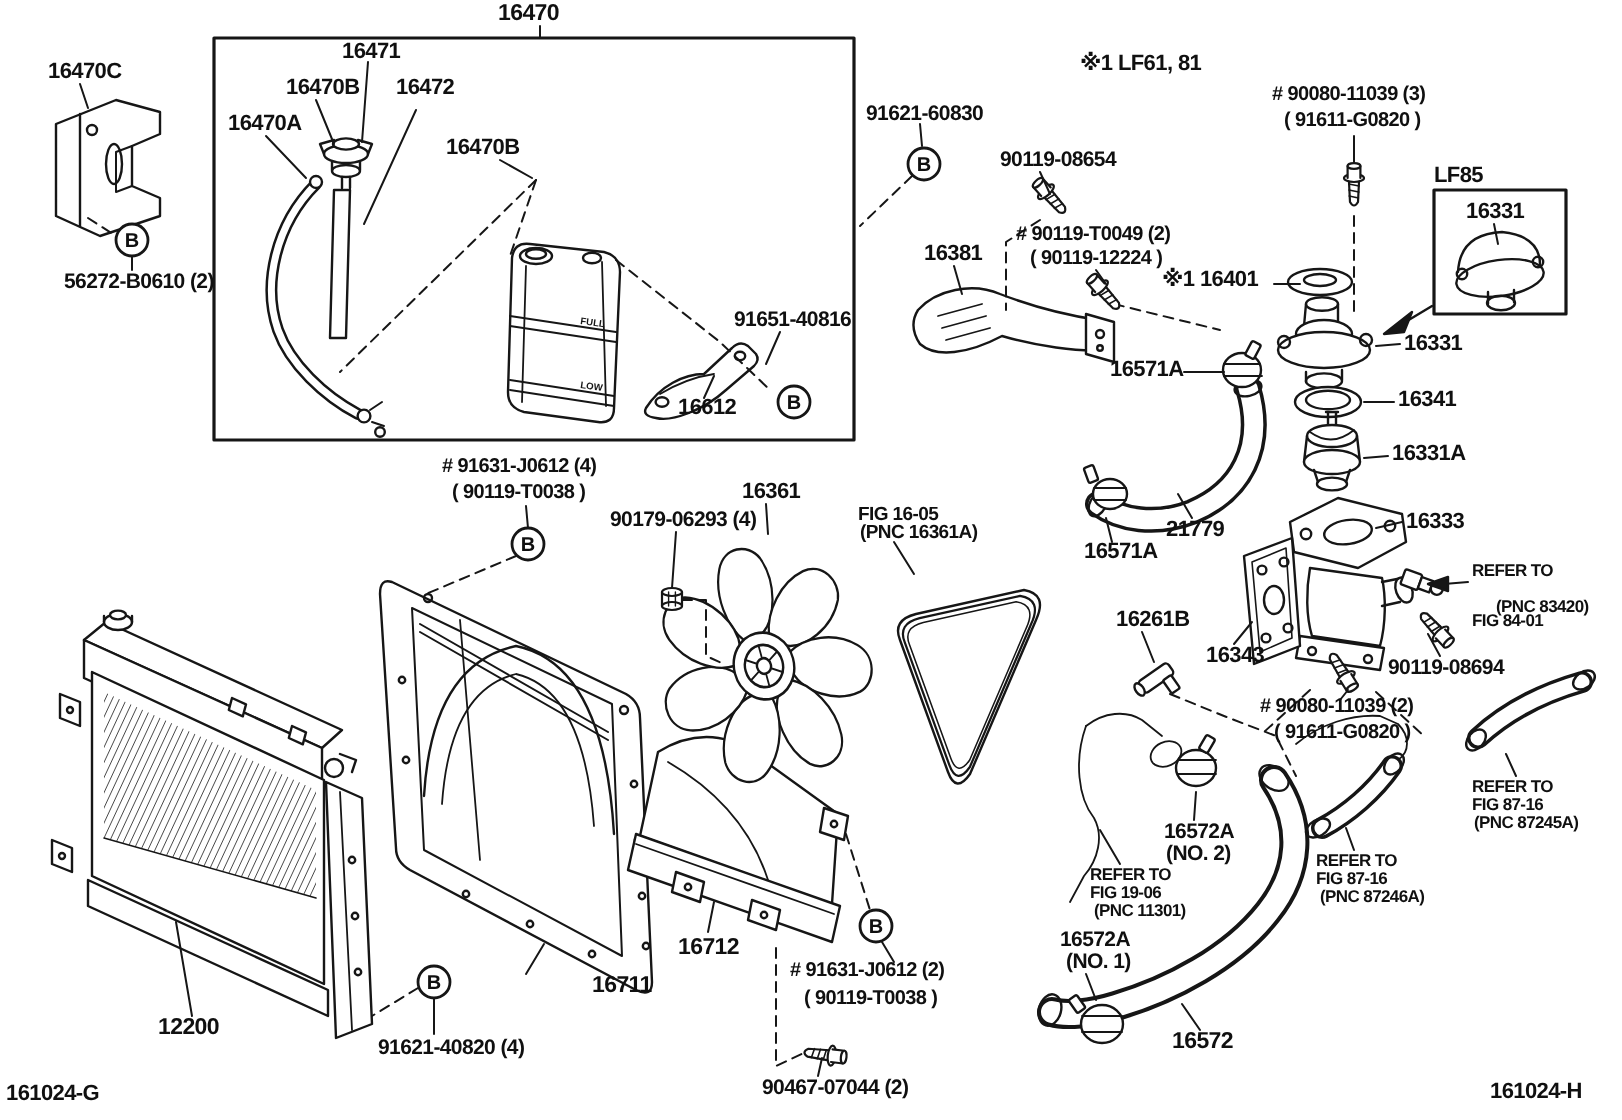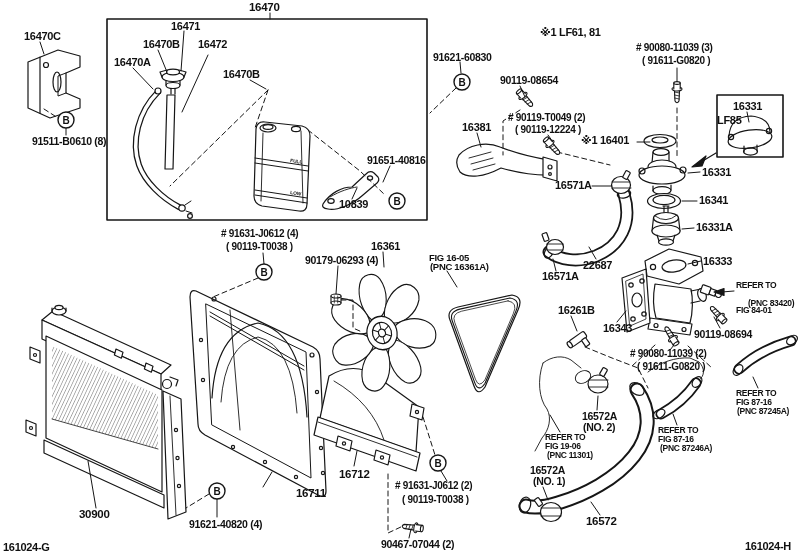--- a/index.html
+++ b/index.html
@@ -398,61 +398,61 @@
         <text class="bmark" x="217" y="494.5">B</text>
         <text class="bmark" x="438" y="466.5">B</text>
       </g>
     </g>
   </g>
 </svg>
 
 <div id="labels">
       <div class="lbl" style="left: 249px; top: 2px; font-size: 11.5px;">16470</div>
       <div class="lbl" style="left: 24px; top: 31px; font-size: 11px;">16470C</div>
-      <div class="lbl" style="left: 32px; top: 136px; font-size: 10.5px;">91511-B0610 (8)</div>
+      <div class="lbl" style="left: 32px; top: 136px; font-size: 10.5px;">56272-B0610 (2)</div>
       <div class="lbl" style="left: 171px; top: 21px; font-size: 11px;">16471</div>
       <div class="lbl" style="left: 143px; top: 39px; font-size: 11px;">16470B</div>
       <div class="lbl" style="left: 198px; top: 39px; font-size: 11px;">16472</div>
       <div class="lbl" style="left: 114px; top: 57px; font-size: 11px;">16470A</div>
       <div class="lbl" style="left: 223px; top: 69px; font-size: 11px;">16470B</div>
       <div class="lbl" style="left: 367px; top: 155px; font-size: 10.5px;">91651-40816</div>
-      <div class="lbl" style="left: 339px; top: 199px; font-size: 11px;">10839</div>
+      <div class="lbl" style="left: 339px; top: 199px; font-size: 11px;">16612</div>
       <div class="lbl" style="left: 433px; top: 52px; font-size: 10.5px;">91621-60830</div>
       <div class="lbl" style="left: 500px; top: 75px; font-size: 10.5px;">90119-08654</div>
       <div class="lbl" style="left: 508px; top: 113px; font-size: 10px;"># 90119-T0049 (2)</div>
       <div class="lbl" style="left: 515px; top: 125px; font-size: 10px;">( 90119-12224 )</div>
       <div class="lbl" style="left: 462px; top: 122px; font-size: 11px;">16381</div>
       <div class="lbl" style="left: 540px; top: 27px; font-size: 11px;">※1  LF61, 81</div>
       <div class="lbl" style="left: 636px; top: 43px; font-size: 10px;"># 90080-11039 (3)</div>
       <div class="lbl" style="left: 642px; top: 56px; font-size: 10px;">( 91611-G0820 )</div>
-      <div class="lbl" style="left: 717px; top: 83px; font-size: 11px; margin-top: 32px;">LF85</div>
+      <div class="lbl" style="left: 717px; top: 83px; font-size: 11px;">LF85</div>
       <div class="lbl" style="left: 733px; top: 101px; font-size: 11px;">16331</div>
       <div class="lbl" style="left: 581px; top: 135px; font-size: 11px;">※1 16401</div>
       <div class="lbl" style="left: 702px; top: 167px; font-size: 11px;">16331</div>
       <div class="lbl" style="left: 555px; top: 180px; font-size: 11px;">16571A</div>
       <div class="lbl" style="left: 699px; top: 195px; font-size: 11px;">16341</div>
       <div class="lbl" style="left: 696px; top: 222px; font-size: 11px;">16331A</div>
-      <div class="lbl" style="left: 583px; top: 260px; font-size: 11px;">22687</div>
+      <div class="lbl" style="left: 583px; top: 260px; font-size: 11px;">21779</div>
       <div class="lbl" style="left: 542px; top: 271px; font-size: 11px;">16571A</div>
       <div class="lbl" style="left: 703px; top: 256px; font-size: 11px;">16333</div>
       <div class="lbl" style="left: 736px; top: 281px; font-size: 8.5px;">REFER TO</div>
       <div class="lbl" style="left: 736px; top: 290px; font-size: 8.5px; margin-top: 16px;">FIG 84-01</div>
       <div class="lbl" style="left: 700px; top: 299px; font-size: 8.5px; margin-left: 48px;">(PNC 83420)</div>
       <div class="lbl" style="left: 603px; top: 323px; font-size: 11px;">16343</div>
       <div class="lbl" style="left: 558px; top: 305px; font-size: 11px;">16261B</div>
       <div class="lbl" style="left: 694px; top: 329px; font-size: 10.5px;">90119-08694</div>
       <div class="lbl" style="left: 630px; top: 349px; font-size: 10px;"># 90080-11039 (2)</div>
       <div class="lbl" style="left: 637px; top: 362px; font-size: 10px;">( 91611-G0820 )</div>
       <div class="lbl" style="left: 429px; top: 253px; font-size: 9.5px;">FIG 16-05</div>
       <div class="lbl" style="left: 430px; top: 262px; font-size: 9.5px;">(PNC 16361A)</div>
       <div class="lbl" style="left: 371px; top: 241px; font-size: 11px;">16361</div>
       <div class="lbl" style="left: 305px; top: 255px; font-size: 10.5px;">90179-06293 (4)</div>
       <div class="lbl" style="left: 221px; top: 229px; font-size: 10px;"># 91631-J0612 (4)</div>
       <div class="lbl" style="left: 226px; top: 242px; font-size: 10px;">( 90119-T0038 )</div>
-      <div class="lbl" style="left: 79px; top: 509px; font-size: 11.5px;">30900</div>
+      <div class="lbl" style="left: 79px; top: 509px; font-size: 11.5px;">12200</div>
       <div class="lbl" style="left: 189px; top: 519px; font-size: 10.5px;">91621-40820 (4)</div>
       <div class="lbl" style="left: 250px; top: 488px; font-size: 11.5px; margin-left: 46px;">16711</div>
       <div class="lbl" style="left: 339px; top: 469px; font-size: 11.5px;">16712</div>
       <div class="lbl" style="left: 395px; top: 481px; font-size: 10px;"># 91631-J0612 (2)</div>
       <div class="lbl" style="left: 402px; top: 495px; font-size: 10px;">( 90119-T0038 )</div>
       <div class="lbl" style="left: 381px; top: 539px; font-size: 10.5px;">90467-07044 (2)</div>
       <div class="lbl" style="left: 582px; top: 411px; font-size: 10.5px;">16572A</div>
       <div class="lbl" style="left: 583px; top: 422px; font-size: 10.5px;">(NO. 2)</div>
       <div class="lbl" style="left: 545px; top: 433px; font-size: 8.5px;">REFER TO</div>
       <div class="lbl" style="left: 545px; top: 442px; font-size: 8.5px;">FIG 19-06</div>

